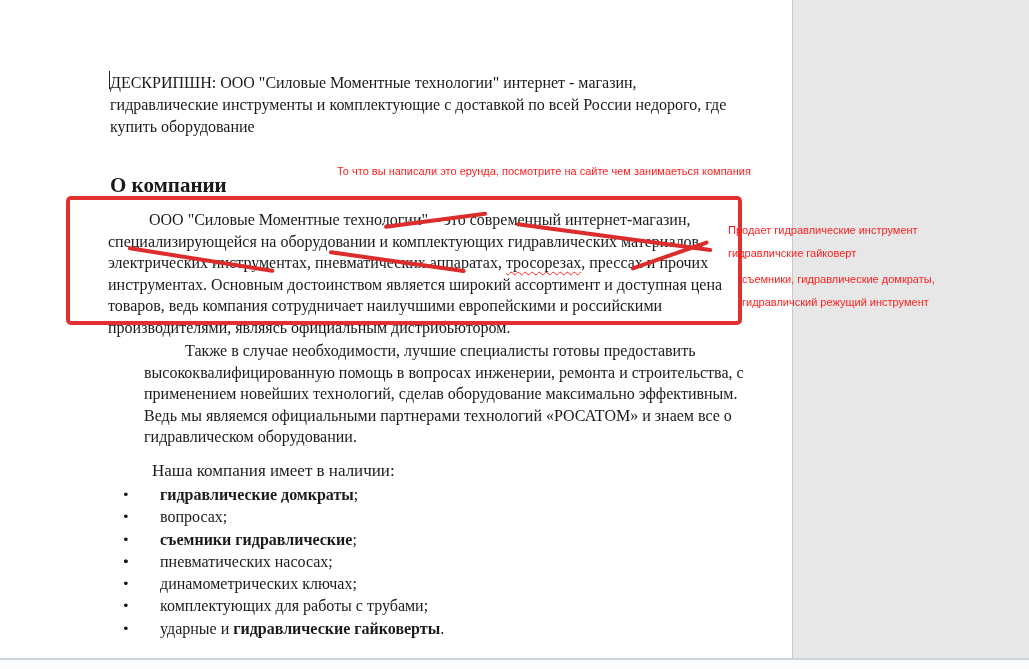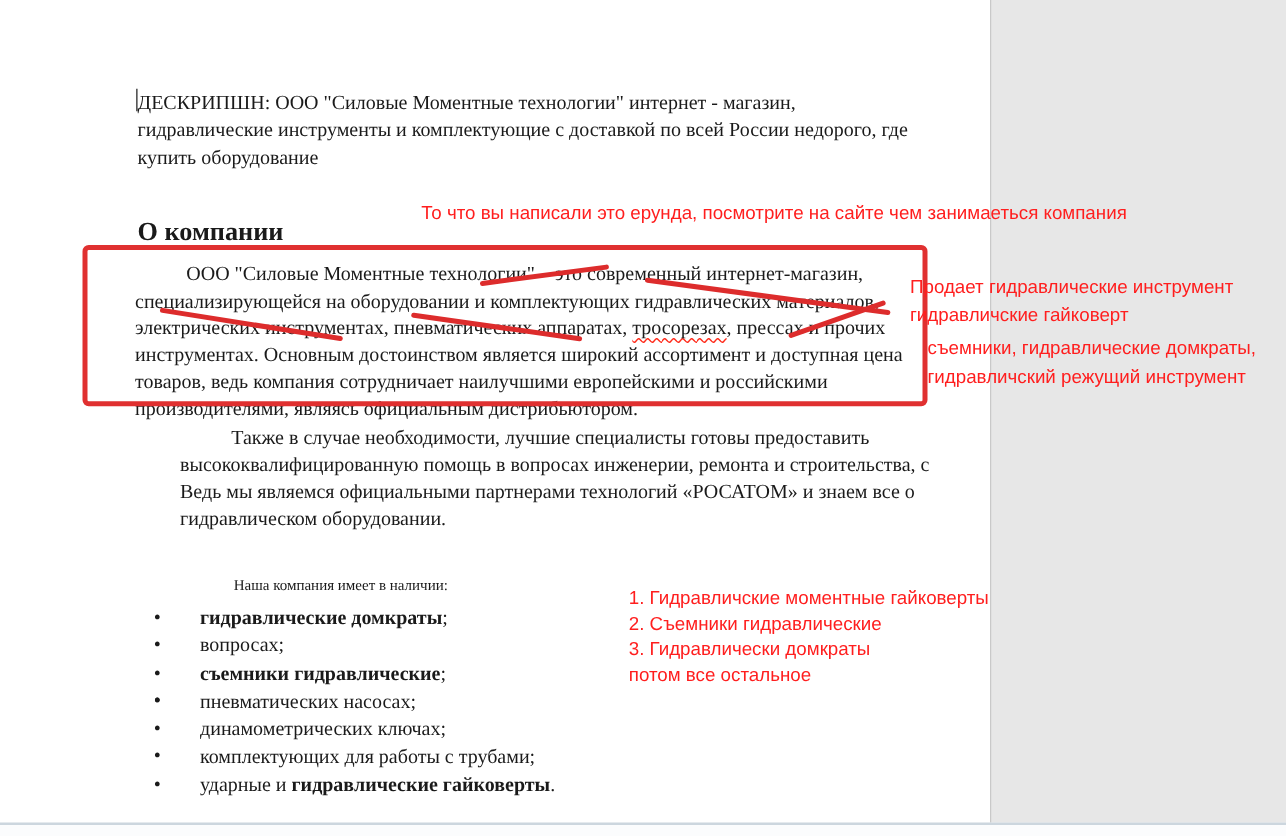--- a/index.html
+++ b/index.html
@@ -17,21 +17,21 @@
   
   .tblock{position:absolute;z-index:1;font-size:16px;line-height:21.5px;width:648px;}
   .tblock .line{white-space:nowrap;}
   .indent{padding-left:41px;}
   .caret{position:absolute;left:109px;top:71px;width:1.3px;height:18px;background:#222;z-index:3;}
 
   .doc-heading{position:absolute;left:110px;top:173px;z-index:1;
                font-size:21px;font-weight:bold;line-height:24px;}
 
   
-  .inv-intro{position:absolute;left:152px;top:461px;font-size:12px;z-index:1;margin-left:35px;}
+  .inv-intro{position:absolute;left:152px;top:461px;font-size:17px;z-index:1;}
   .inv-list{position:absolute;left:110px;top:484px;width:620px;z-index:1;
             list-style:none;margin:0;padding:0;font-size:16px;}
   .inv-list li{position:relative;line-height:22.3px;padding-left:50px;}
   .inv-list .bullet{position:absolute;left:12px;top:0;font-family:"DejaVu Sans",sans-serif;font-size:13px;}
 
   
   .review-box{position:absolute;left:66px;top:196px;width:668px;height:121px;
               border:4px solid var(--red-box,#e03030);border-radius:5px;
               background:transparent;z-index:4;}
 
@@ -41,21 +41,21 @@
   .s1{left:384px;top:225px;width:104px;transform:rotate(-7.5deg);}
   .s2{left:516px;top:222px;width:198px;transform:rotate(7.6deg);}
   .s3{left:128px;top:246px;width:148px;transform:rotate(9deg);}
   .s4{left:329px;top:250px;width:138px;transform:rotate(8deg);}
   .s5{left:631px;top:267px;width:82px;transform:rotate(-19.3deg);}
 
   .squiggle{text-decoration:underline wavy #ff2a1a 1px;text-underline-offset:3px;}
 
   
   .note{position:absolute;z-index:5;font-family:"Liberation Sans",sans-serif;
-        color:var(--red-text,#ff1e1e);font-size:15px;white-space:pre-line;}
+        color:var(--red-text,#ff1e1e);font-size:11px;white-space:pre-line;}
   .note-top{left:337px;top:162px;line-height:18px;white-space:nowrap;}
   .note-sells{left:728px;top:219px;line-height:22.5px;}
   .note-products{left:742px;top:268px;line-height:22.5px;}
   .note-priority{left:503px;top:469px;line-height:20.6px;}
 </style>
 </head>
 <body>
 
 <div class="app">
 
@@ -78,20 +78,21 @@
       <div class="line">специализирующейся на оборудовании и комплектующих гидравлических материалов,</div>
       <div class="line"><span>электрических инструментах, пневматических аппаратах, </span><span class="squiggle">тросорезах</span><span>, прессах и прочих</span></div>
       <div class="line">инструментах. Основным достоинством является широкий ассортимент и доступная цена</div>
       <div class="line">товаров, ведь компания сотрудничает наилучшими европейскими и российскими</div>
       <div class="line">производителями, являясь официальным дистрибьютором.</div>
     </div>
 
     <div class="tblock" style="left:108px;top:340px;margin-left:36px;">
       <div class="line indent">Также в случае необходимости, лучшие специалисты готовы предоставить</div>
       <div class="line">высококвалифицированную помощь в вопросах инженерии, ремонта и строительства, с</div>
+      <div class="line">применением новейших технологий, сделав оборудование максимально эффективным.</div>
       <div class="line">Ведь мы являемся официальными партнерами технологий «РОСАТОМ» и знаем все о</div>
       <div class="line">гидравлическом оборудовании.</div>
     </div>
 
     <div class="inv-intro">Наша компания имеет в наличии:</div>
 
     <ul class="inv-list">
       <li><span class="bullet">•</span><span></span><b>гидравлические домкраты</b><span>;</span></li>
       <li><span class="bullet">•</span><span>вопросах;</span><b></b><span></span></li>
       <li><span class="bullet">•</span><span></span><b>съемники гидравлические</b><span>;</span></li>
@@ -108,20 +109,16 @@
   <div class="stroke s2"></div>
   <div class="stroke s3"></div>
   <div class="stroke s4"></div>
   <div class="stroke s5"></div>
 
   <div class="note note-top">То что вы написали это ерунда, посмотрите на сайте чем занимаеться компания</div>
   <div class="note note-sells">Продает гидравлические инструмент
 гидравличские гайковерт</div>
   <div class="note note-products">съемники, гидравлические домкраты,
 гидравличский режущий инструмент</div>
-  <div class="note note-priority">1. Гидравличские моментные гайковерты
-2. Съемники гидравлические
-3. Гидравлически домкраты
-потом все остальное</div>
 
   <div class="bottom-divider"></div>
   <div class="bottom-strip"></div>
 </div>
 
 </body></html>

